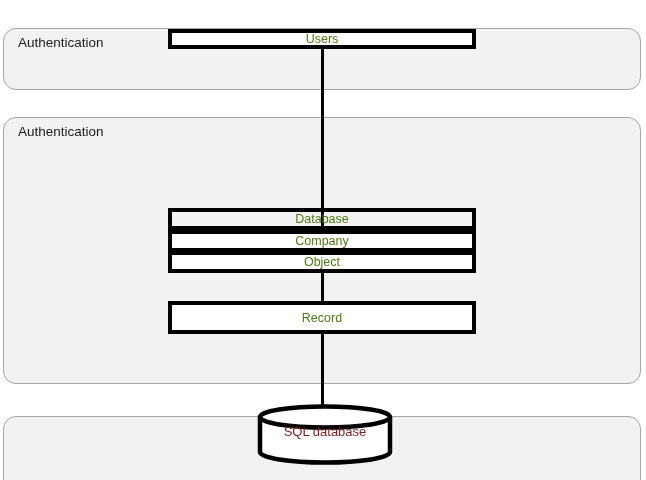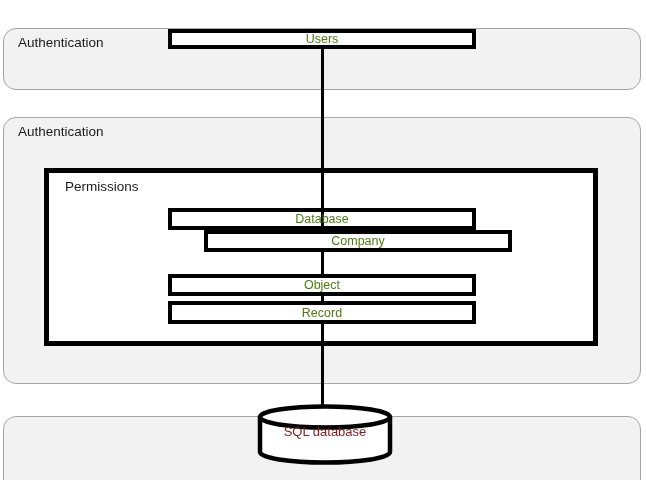--- a/index.html
+++ b/index.html
@@ -57,23 +57,23 @@
     z-index: 3;
     display: flex;
     align-items: center;
     justify-content: center;
     font-size: 12.5px;
     color: #4d7c0f;
   }
   .node-users    { top: 29px;  height: 20px; }
   .node-license  { top: 127px; }
   .node-database { top: 208px; background: transparent; }
-  .node-company  { top: 230px; margin-left: 36px; }
-  .node-object   { top: 274px; }
-  .node-record   { top: 301px; height: 23px; text-align: right; }
+  .node-company  { top: 230px; }
+  .node-object   { top: 251px; }
+  .node-record   { top: 301px; height: 33px; text-align: right; }
   .permissions-box {
     position: absolute;
     left: 44px;
     top: 168px;
     width: 554px;
     height: 178px;
     box-sizing: border-box;
     border: 5px solid #000000;
     background: #ffffff;
     z-index: 1;
@@ -113,23 +113,20 @@
   <div class="section section-auth">
     <div class="section-label">Authentication</div>
   </div>
 
   <div class="section section-authz">
     <div class="section-label">Authentication</div>
   </div>
 
   <div class="section section-store"></div>
 
-  <div class="permissions-box">
-    <div class="permissions-label">Permissions</div>
-  </div>
 
   <div class="connector"></div>
 
   <div class="node node-users">
     <span>Users</span>
   </div>
 
 
   <div class="node node-database">
     <span>Database</span>

